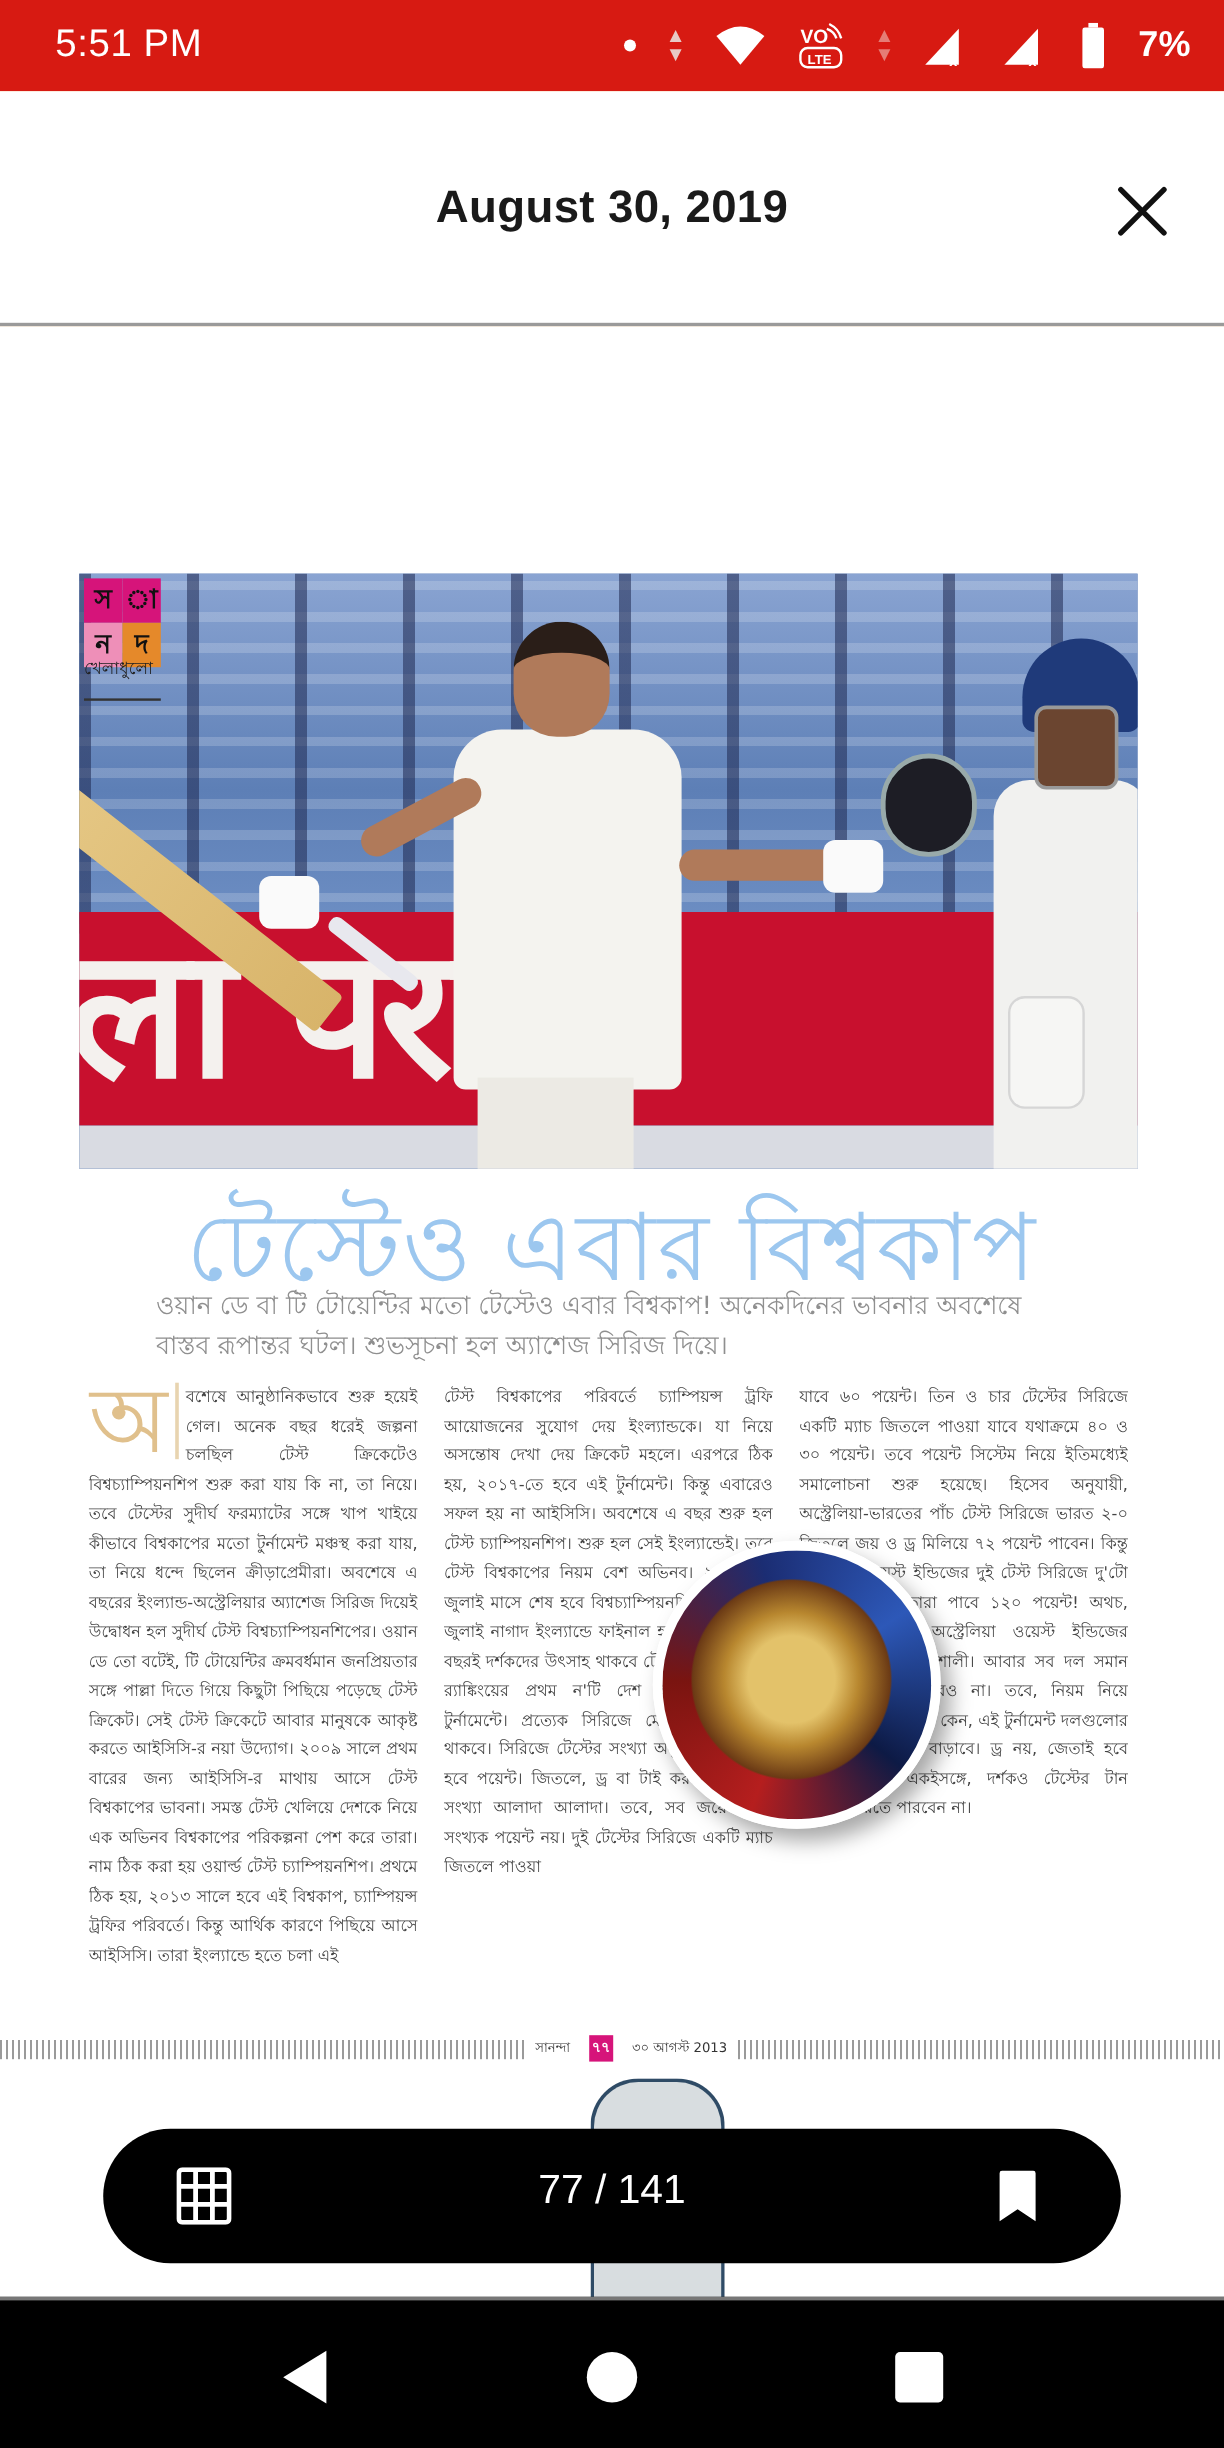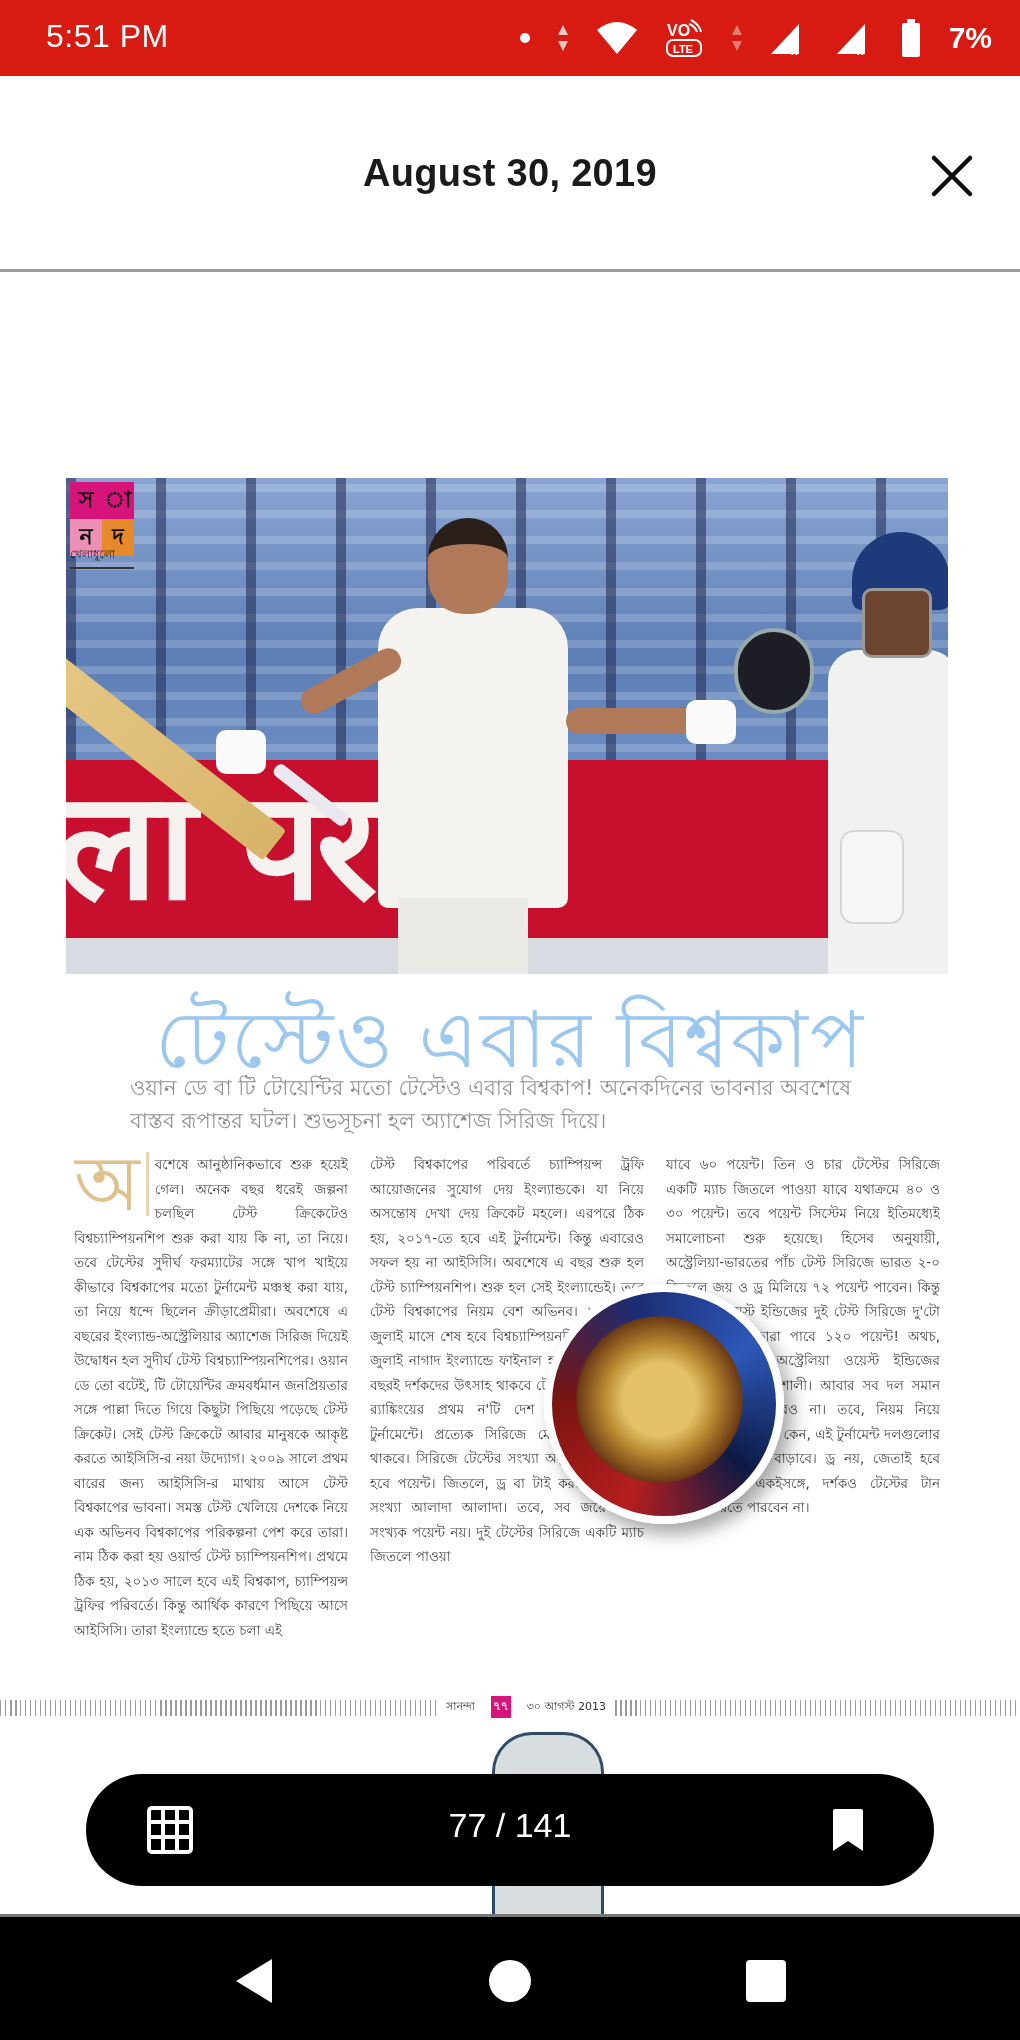--- a/index.html
+++ b/index.html
@@ -40,21 +40,21 @@
   .bat { position: absolute; left: -20px; top: 170px; width: 290px; height: 38px; background: linear-gradient(90deg, #e5c784, #d8b46a); transform: rotate(38deg); transform-origin: left center; border-radius: 4px; }
   .bat-handle { position: absolute; left: 200px; top: 310px; width: 90px; height: 14px; background: #e8e8ee; transform: rotate(38deg); border-radius: 6px; }
   .helmet-held { position: absolute; left: 668px; top: 150px; width: 80px; height: 86px; background: #1d1d25; border-radius: 40px; border: 4px solid #9aa; }
   .player2 { position: absolute; left: 762px; top: 54px; width: 130px; height: 442px; }
   .p2-helmet { position: absolute; left: 24px; top: 0; width: 98px; height: 78px; background: #1f3a7a; border-radius: 50px 50px 10px 10px; }
   .p2-face { position: absolute; left: 34px; top: 56px; width: 70px; height: 70px; background: #6b4530; border-radius: 10px; border: 3px solid #999; }
   .p2-body { position: absolute; left: 0; top: 118px; width: 130px; height: 324px; background: #f1f1ef; border-radius: 30px 30px 0 0; }
   .p2-pad { position: absolute; left: 14px; top: 300px; width: 60px; height: 90px; background: #f6f6f4; border-radius: 12px; box-shadow: 0 0 0 2px #d6d6d6; }
   .logo-box { position: absolute; left: 4px; top: 4px; width: 64px; height: 60px; display: grid; grid-template-columns: 1fr 1fr; grid-template-rows: 1fr 1fr; }
   .logo-box span { display: flex; align-items: center; justify-content: center; font-family: "DejaVu Sans", sans-serif; font-size: 22px; font-weight: bold; color: #111; }
-  .logo-sub { position: absolute; left: 4px; top: 68px; width: 64px; font-size: 11px; color: #222; border-bottom: 2px solid #333; padding-bottom: 2px; white-space: nowrap; overflow: hidden; }
+  .logo-sub { position: absolute; left: 4px; top: 68px; width: 64px; font-size: 14px; color: #222; border-bottom: 2px solid #333; padding-bottom: 12px; white-space: nowrap; overflow: hidden; }
 
   .headline { position: absolute; left: 0; right: 0; top: 708px; text-align: center; font-family: Liberation Sans, sans-serif; font-size: 78px; color: #9cc7ef; font-weight: 300; letter-spacing: 2px; }
   .standfirst { position: absolute; left: 130px; width: 760px; top: 800px; text-align: left; font-family: "DejaVu Sans", sans-serif; font-size: 21px; line-height: 33px; color: #8f8f8f; }
 
   .columns { position: absolute; left: 74px; top: 880px; width: 866px; height: 520px; display: flex; gap: 22px; }
   .col { flex: 1; font-family: "DejaVu Sans", sans-serif; font-size: 13.5px; line-height: 24.5px; color: #444; text-align: justify; overflow: hidden; }
   .dropcap { float: left; font-family: "DejaVu Serif", serif; font-size: 76px; line-height: 64px; color: #e0c08c; margin: 0 6px -4px 0; padding-right: 6px; border-right: 3px solid #e8d4b0; }
   .trophy { position: absolute; left: 544px; top: 1012px; width: 240px; height: 240px; border-radius: 50%; background:
       radial-gradient(circle at 48% 48%, #e3c26a 0 22%, #b8872f 34%, #6b3a15 50%, transparent 51%),
       conic-gradient(from 200deg, #b51e1e, #7a1410, #1b2d73, #2d58b8, #0d1a45, #b51e1e);

